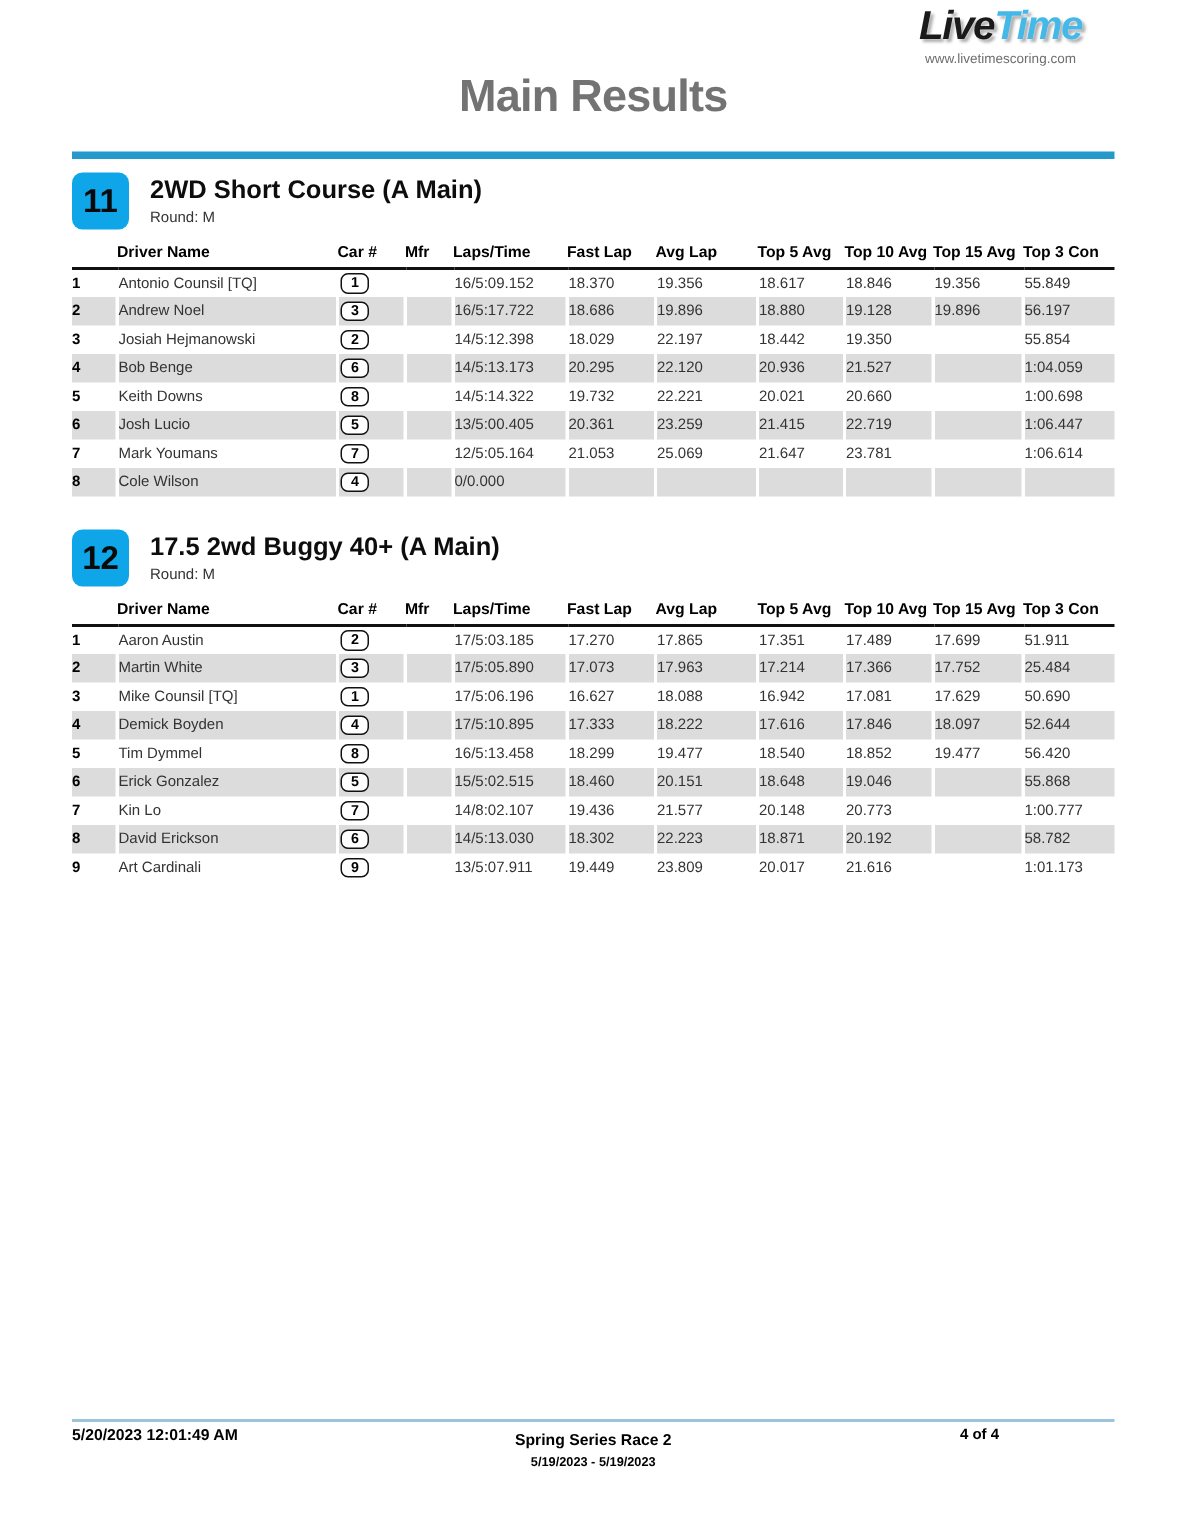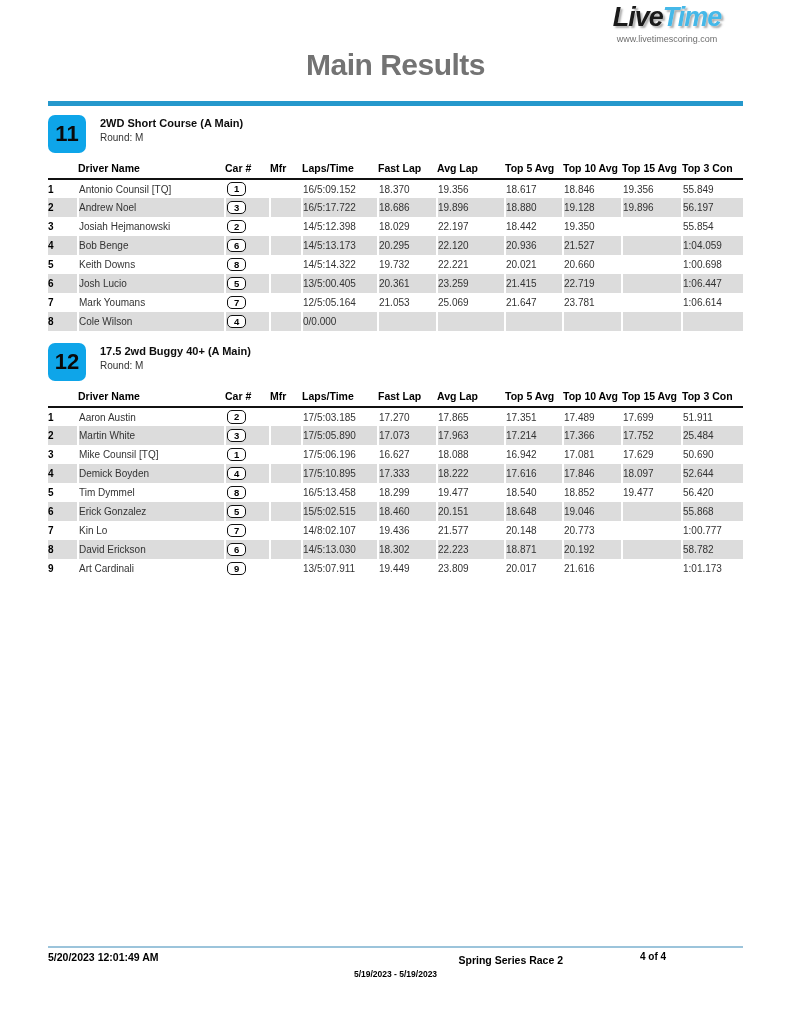--- a/index.html
+++ b/index.html
@@ -34,32 +34,32 @@
   }
   .logo-live { color: #1a1a1a; }
   .logo-time { color: #45b8e8; }
   .logo-url { font-size: 9px; color: #6e6e6e; margin-top: 1px; }
 
   
   .top-rule { height: 5px; background: #2598cc; margin-top: 1px; }
 
   
   .section { margin-top: 9px; }
-  .section + .section { margin-top: 12px; }
+  .section + .section { margin-top: 22px; }
   .section-header { display: flex; align-items: flex-start; }
   .section-badge {
     width: 38px; height: 38px;
     background: #0ea5e9;
     border-radius: 7px;
     display: flex; align-items: center; justify-content: center;
     font-size: 22px; font-weight: bold; color: #0a0a0a;
     flex: 0 0 auto;
   }
   .section-titles { margin-left: 14px; padding-top: 2px; }
-  .section-title { font-size: 11px; font-weight: bold; color: #0d0d0d; }
+  .section-title { font-size: 17px; font-weight: bold; color: #0d0d0d; }
   .section-round { font-size: 10px; color: #333; margin-top: 3px; }
 
   
   table.results {
     width: 695px;
     border-collapse: collapse;
     table-layout: fixed;
     margin-top: 7px;
   }
   .col-pos   { width: 30px; }
@@ -109,25 +109,25 @@
     font-size: 9.5px;
     font-weight: bold;
     line-height: 11.5px;
     text-align: center;
     color: #000;
   }
 
   
   .footer { position: absolute; left: 48px; right: 48px; top: 946px; }
   .footer-rule { height: 2px; background: #9cc4db; }
-  .footer-row { display: flex; justify-content: space-between; align-items: flex-start; margin-top: 3px; }
+  .footer-row { display: flex; justify-content: space-between; align-items: flex-start; margin-top: 3px; gap: 32px; }
   .footer-left, .footer-right { font-size: 10.5px; font-weight: bold; width: 180px; }
   .footer-right { text-align: center; font-size: 10px; }
   .footer-center { text-align: center; flex: 1; }
-  .footer-event { font-size: 10.5px; font-weight: bold; margin-top: 3px; text-align: right; }
+  .footer-event { font-size: 10.5px; font-weight: bold; margin-top: 3px; }
   .footer-dates { font-size: 8.5px; font-weight: bold; margin-top: 3px; }
 </style>
 </head>
 <body>
 
 <div class="content">
 
   <div class="page-header">
     <div class="page-title">Main Results</div>
     <div class="logo-block">

